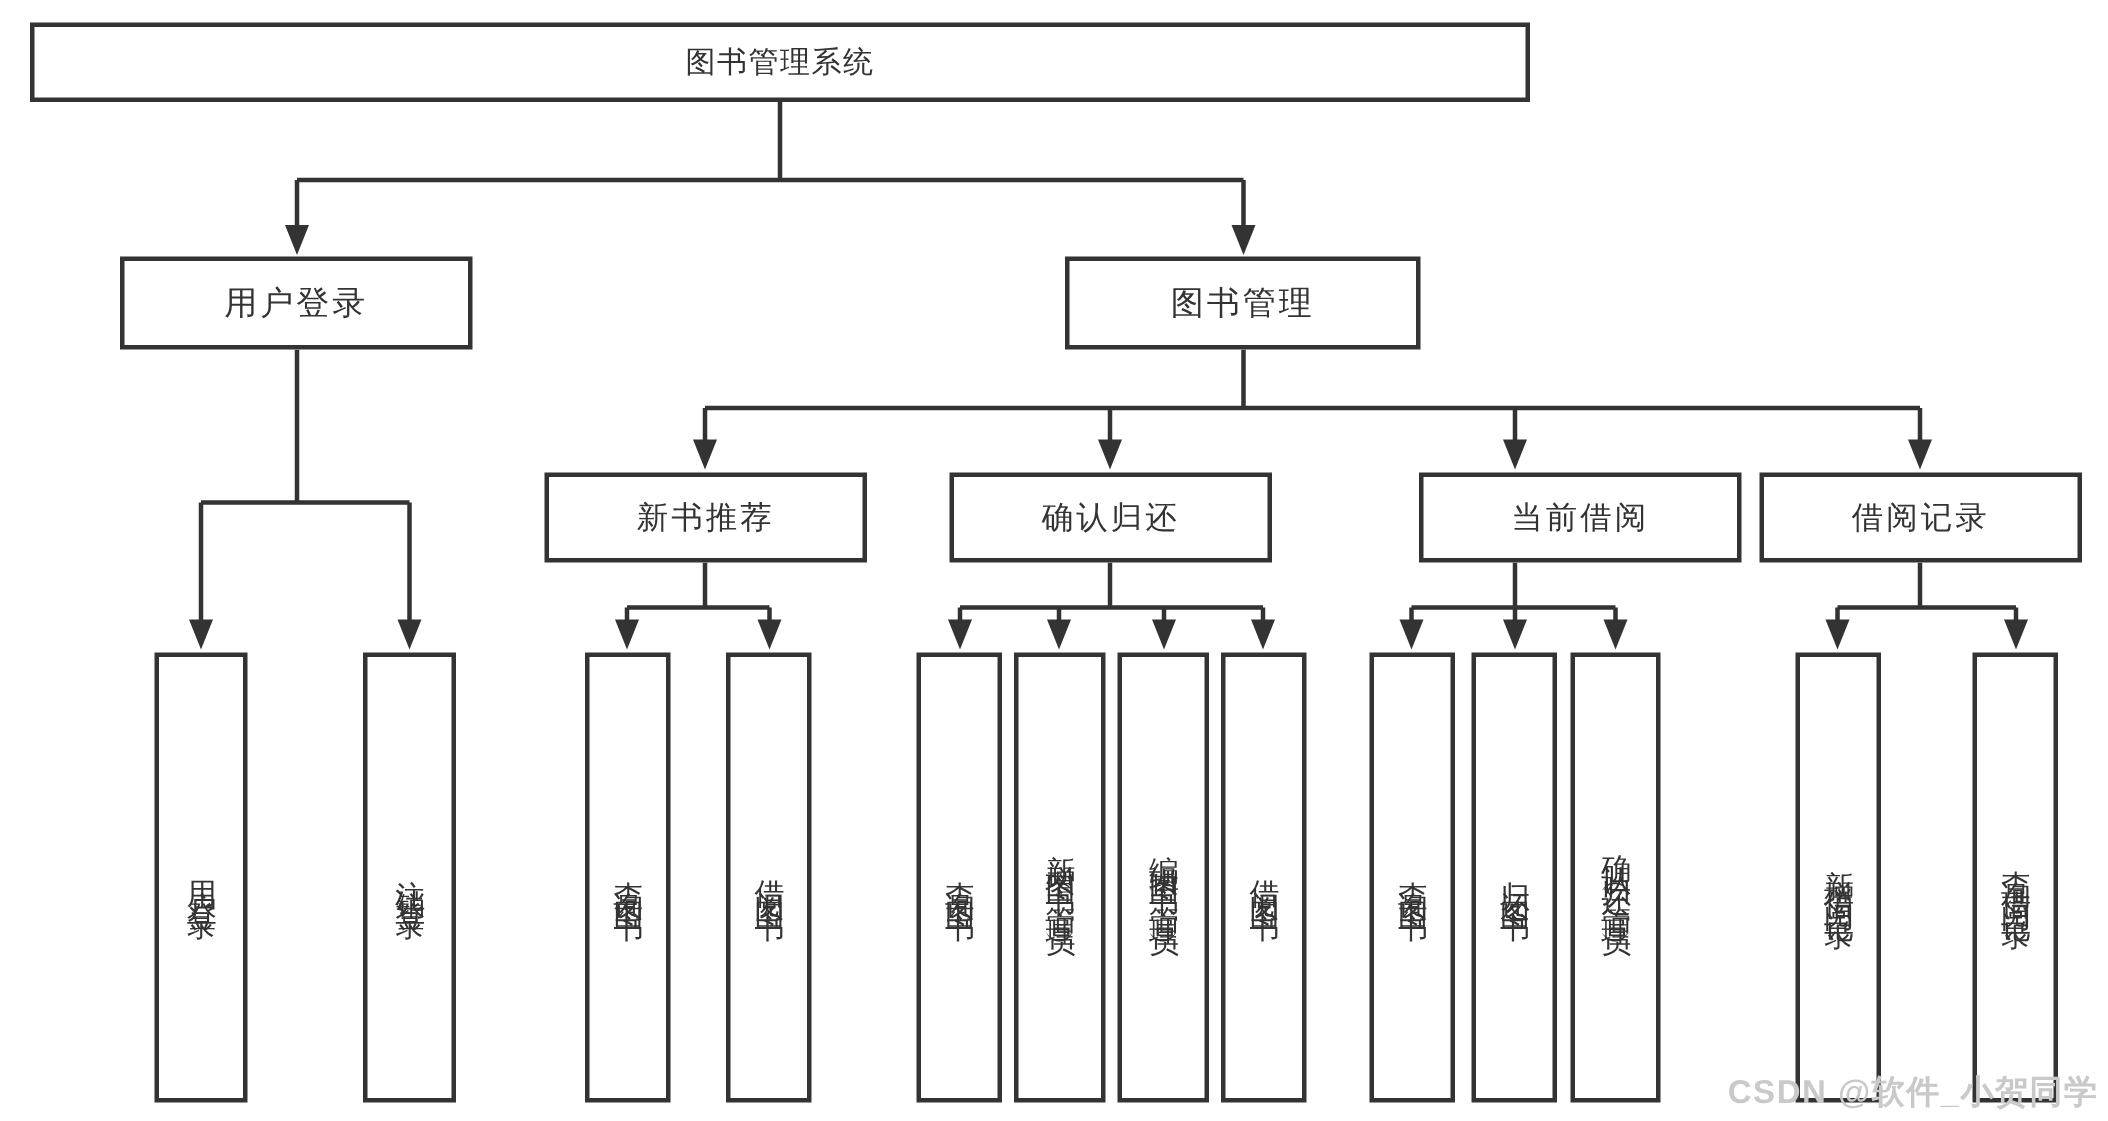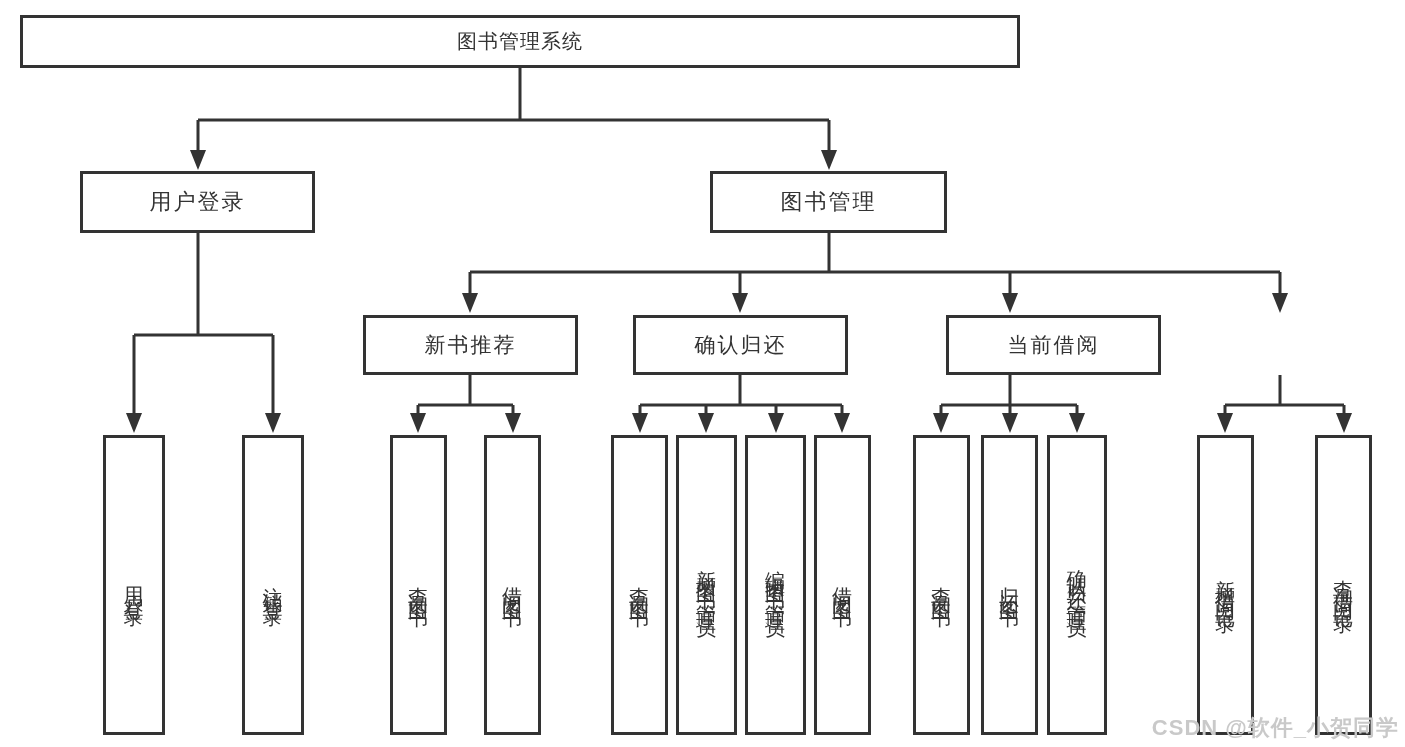--- a/index.html
+++ b/index.html
@@ -94,20 +94,21 @@
   </svg>
 
   <div class="node root" style="left:20px;top:15px;width:1000px;height:53px">图书管理系统</div>
 
   <div class="node lvl2" style="left:80px;top:171px;width:235px;height:62px">用户登录</div>
   <div class="node lvl2" style="left:710px;top:171px;width:237px;height:62px">图书管理</div>
 
   <div class="node lvl3" style="left:363px;top:315px;width:215px;height:60px">新书推荐</div>
   <div class="node lvl3" style="left:633px;top:315px;width:215px;height:60px">确认归还</div>
   <div class="node lvl3" style="left:946px;top:315px;width:215px;height:60px">当前借阅</div>
+  <div class="node lvl3" style="left:1173px;top:315px;width:215px;height:60px">借阅记录</div>
 
   <div class="node v" style="left:103px;top:435px;width:62px;height:300px">用户登录</div>
   <div class="node v" style="left:242px;top:435px;width:62px;height:300px">注销登录</div>
 
   <div class="node v" style="left:390px;top:435px;width:57px;height:300px">查询图书</div>
   <div class="node v" style="left:484px;top:435px;width:57px;height:300px">借阅图书</div>
 
   <div class="node v" style="left:611px;top:435px;width:57px;height:300px">查询图书</div>
   <div class="node v" style="left:676px;top:435px;width:61px;height:300px">新增图书（管理员）</div>
   <div class="node v" style="left:745px;top:435px;width:61px;height:300px">编辑图书（管理员）</div>

